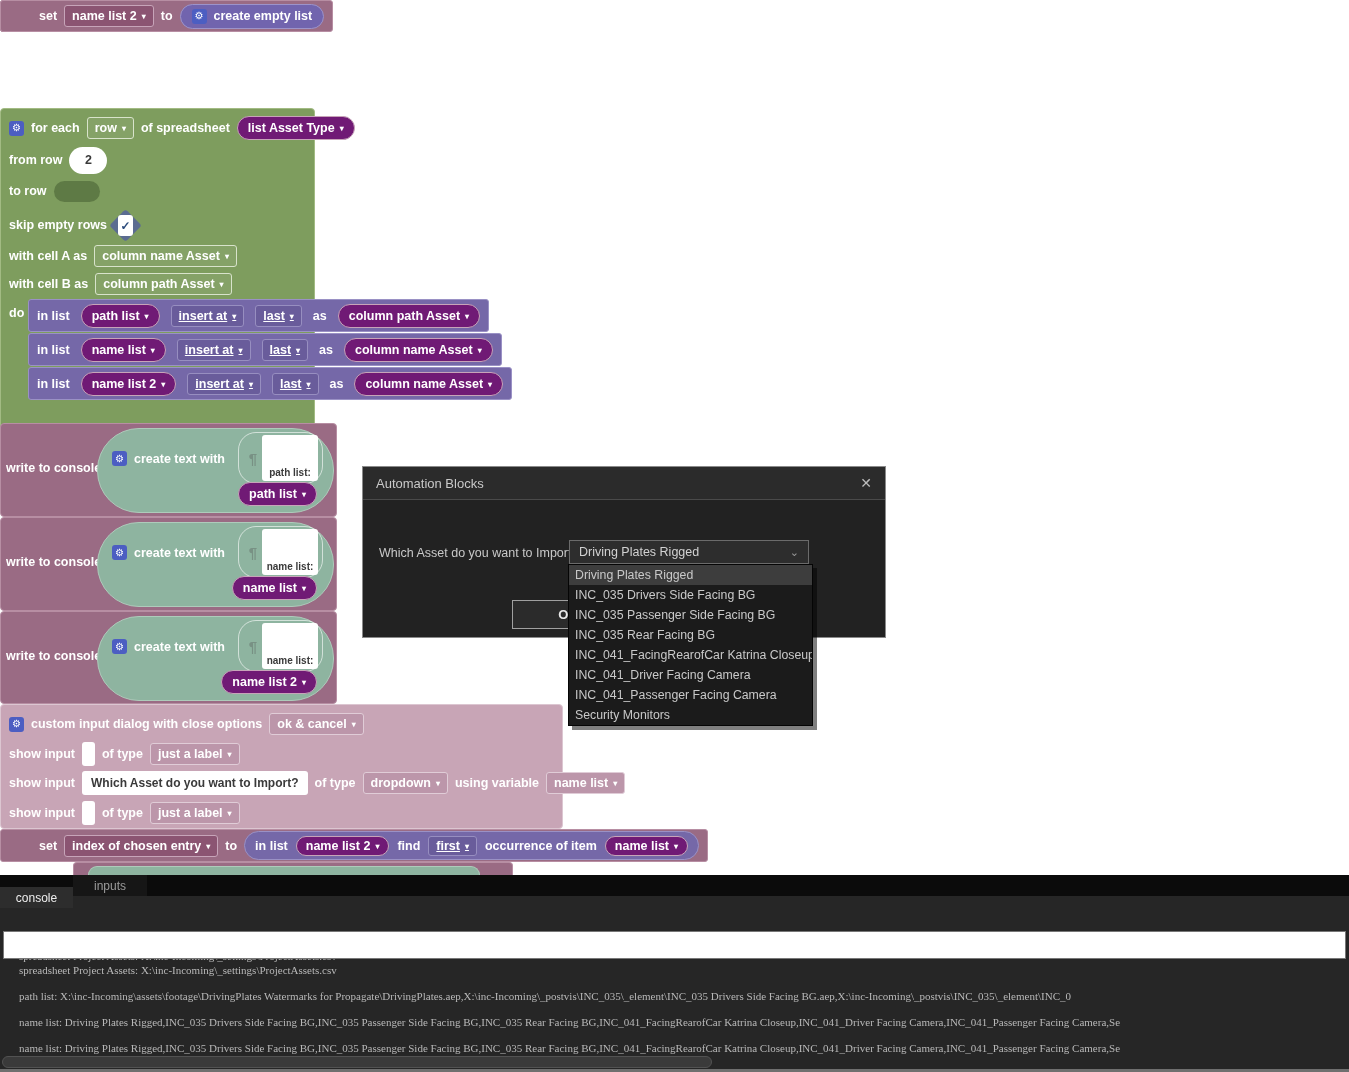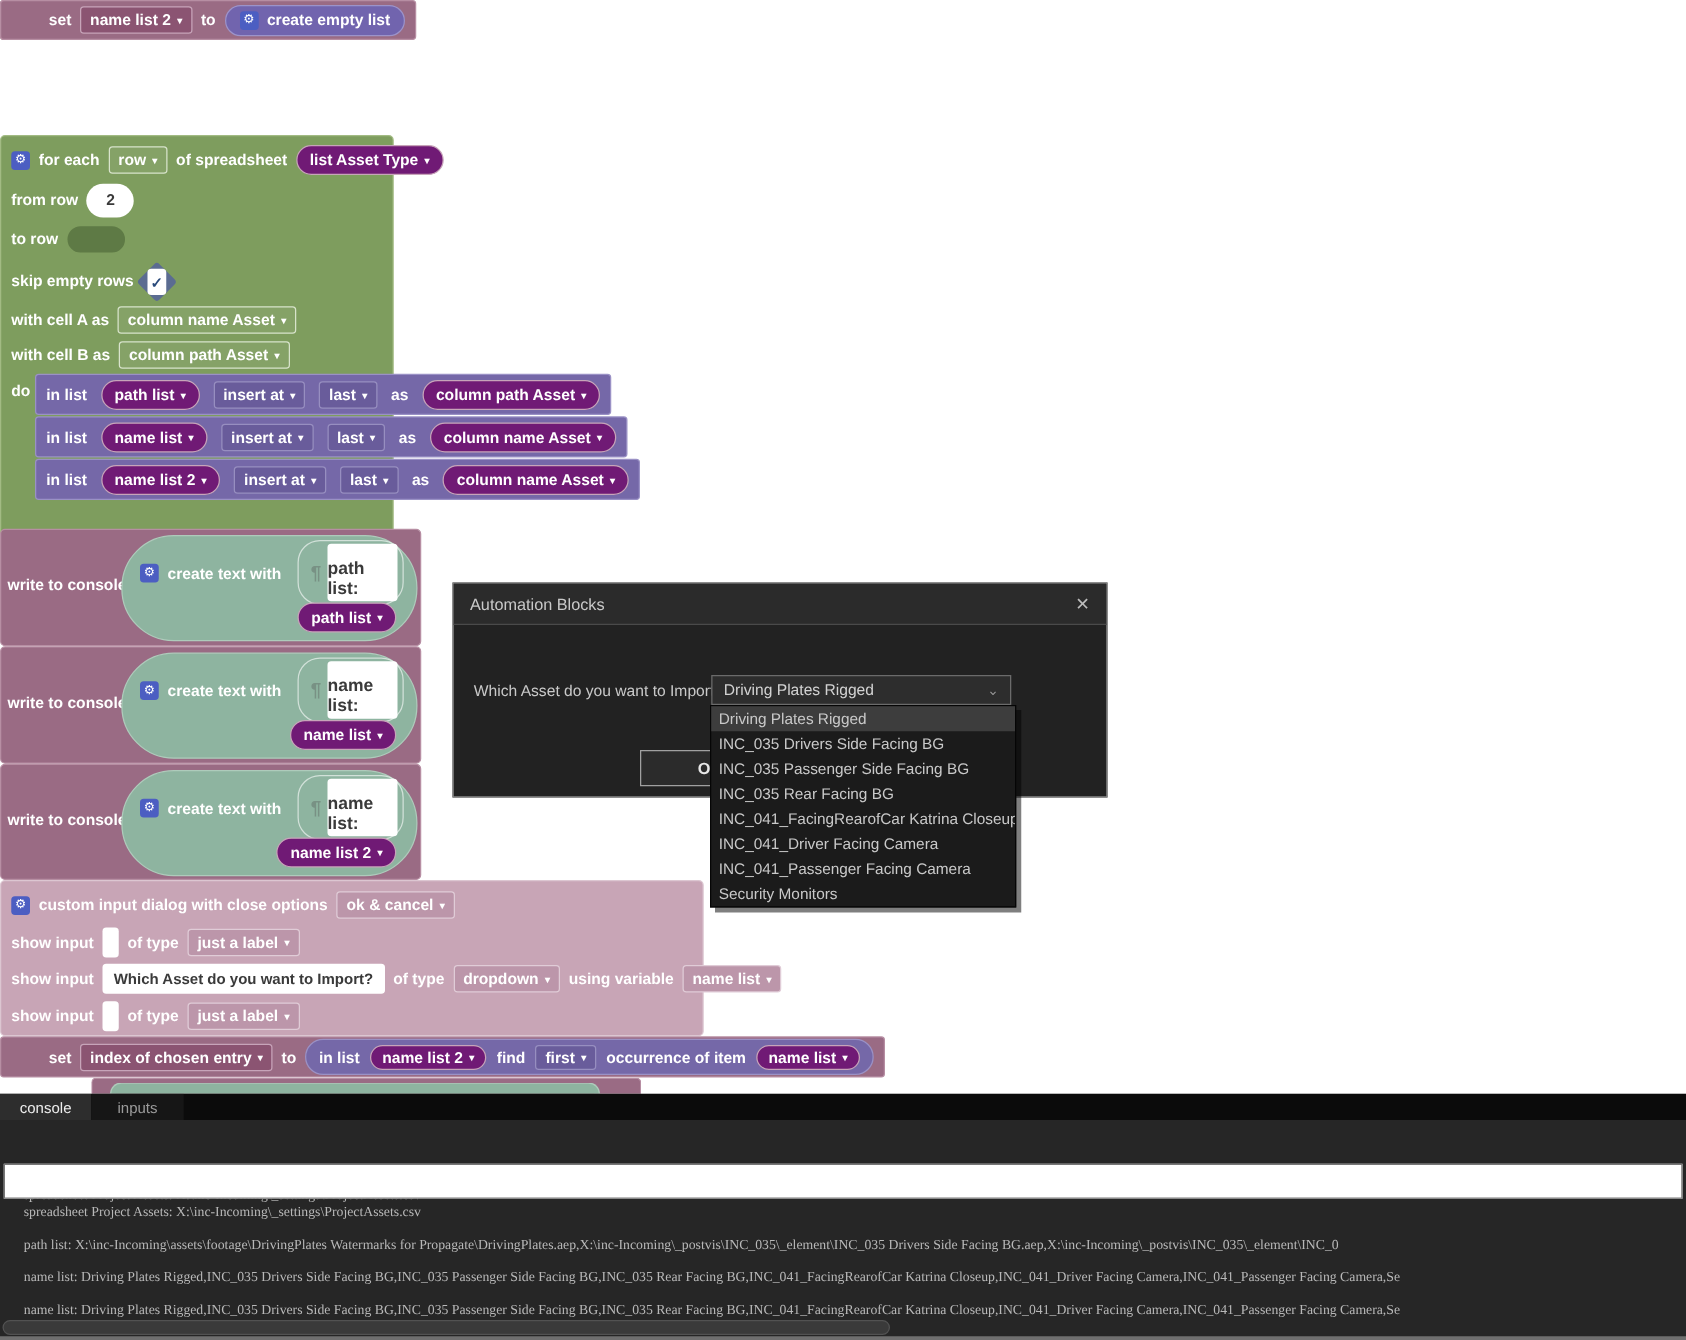--- a/index.html
+++ b/index.html
@@ -15,21 +15,21 @@
   .c-green  { background:#7E9D5E; border-color:#A2BB83; }
   .c-purple { background:#7568A8; border-color:#9A91C5; }
   .c-teal   { background:#8EB4A0; border-color:#AECBBB; }
   .c-pink   { background:#C8A5B6; border-color:#DCC6D1; }
 
   .dd { display:inline-flex; align-items:center; gap:5px; padding:3px 7px;
         border-radius:3px; font-weight:bold; font-size:12.5px; color:#fff; white-space:nowrap; }
   .car { font-size:8px; line-height:1; transform:translateY(1px); }
   .dd-mauve  { background:#8B5472; border:1px solid #C7A4B9; }
   .ov-mauve  { background:#701a75; border:1px solid #C7A4B9; border-radius:13px; padding:4px 10px; }
-  .dd-purple { background:#695C9B; border:1px solid #978EC0; }
+  .dd-purple { background:#695C9B; border:1px solid #978EC0;text-decoration:underline; }
   .dd-green  { background:rgba(255,255,255,0.06); border:1px solid #D8E3CB; }
   .dd-pink   { background:#BC96AA; border:1px solid #E0CCD7; }
   .ov-indigo { background:#7164AE; border:1px solid #9C93CA; border-radius:14px;
                padding:4px 11px; display:inline-flex; align-items:center; gap:7px; }
   .gear { width:15px; height:15px; flex:0 0 auto; border-radius:3px; background:#4C5EC2;
           color:#fff; font-size:10px; line-height:1; display:inline-flex; align-items:center;
           justify-content:center; font-weight:normal; }
   .row { position:absolute; display:flex; align-items:center; gap:7px; white-space:nowrap;
          color:#fff; font-weight:bold; font-size:12.5px; }
   .numpill { background:#fff; color:#3a3a3a; border-radius:14px; min-width:38px; height:27px;
@@ -38,21 +38,21 @@
   .diamond { width:23px; height:23px; transform:rotate(45deg); background:#5B6C91;
              border-radius:3px; display:flex; align-items:center; justify-content:center; }
   .diamond .inner { transform:rotate(-45deg); width:15px; height:21px; background:#fff;
              border-radius:3px; display:flex; align-items:center; justify-content:center;
              color:#2A4A7B; font-size:12px; font-weight:bold; }
   .txtgroup { position:absolute; right:10px; top:3px; height:52px; border:1px solid rgba(255,255,255,.6);
              border-radius:18px; display:flex; align-items:center; gap:5px; padding:2px 4px 2px 10px; }
   .pilcrow { color:#789184; font-size:15px; font-weight:bold; }
   .txtfield { width:56px; height:46px; background:#fff; border-radius:3px; display:flex;
              align-items:flex-end; justify-content:center; padding-bottom:3px; color:#3a3a3a;
-             font-weight:bold; font-size:14px; }
+             font-weight:bold; font-size:10px; }
   .whitebox { background:#fff; border-radius:3px; color:#3a3a3a; font-weight:bold; font-size:12px;
              display:inline-flex; align-items:center; justify-content:center; }
   .ovalset { display:inline-flex; align-items:center; gap:8px; background:#7568A8;
              border:1px solid #9A91C5; border-radius:16px; padding:2px 10px; height:29px; }
 
   
   .dialog { position:absolute; left:362px; top:466px; width:524px; height:172px;
             background:#222222; border:1px solid #8A8A8A; z-index:30; }
   .dlg-title { position:absolute; left:0; top:0; right:0; height:33px; background:#2B2B2B;
             border-bottom:1px solid #4A4A4A; display:flex; align-items:center;
@@ -70,21 +70,21 @@
   .dl-item { height:20px; line-height:20px; padding-left:6px; color:#C9C9C9; font-size:12.3px;
             white-space:nowrap; overflow:hidden; }
   .dl-item.sel { background:#3D3D3D; }
 
   
   .console { position:absolute; left:0; top:875px; width:1349px; height:197px;
              background:#262626; z-index:20; overflow:hidden; }
   .tabbar { position:absolute; left:0; top:0; width:100%; height:21px; background:#0B0B0B; }
   .tab { position:absolute; top:0; height:21px; display:flex; align-items:center;
          justify-content:center; font-size:12px; }
-  .tab.active { left:0; width:73px; background:#2D2D2D; color:#EDEDED; }
+  .tab.active { left:0; width:73px; background:#2D2D2D; color:#EDEDED;margin-top:12px; }
   .tab.idle { left:73px; width:74px; background:#161616; color:#9B9B9B; }
   .toolbar { position:absolute; left:0; top:21px; width:100%; height:35px; background:#222222; }
   .clearbtn { position:absolute; left:10px; top:7px; width:70px; height:19px; border-radius:10px;
          border:1px solid #8A8A8A; color:#9E9E9E; font-size:12px; background:transparent;
          display:flex; align-items:center; justify-content:center; }
   .whitestrip { position:absolute; left:3px; top:56px; width:1343px; height:28px; background:#fff;
          border:1px solid #777; z-index:5; }
   .cline { position:absolute; left:19px; color:#B8B8B8; font-family:Liberation Serif, serif;
          font-size:11px; white-space:nowrap; z-index:1; }
   .scrollthumb { position:absolute; left:2px; top:181px; width:710px; height:12px; border-radius:6px;

